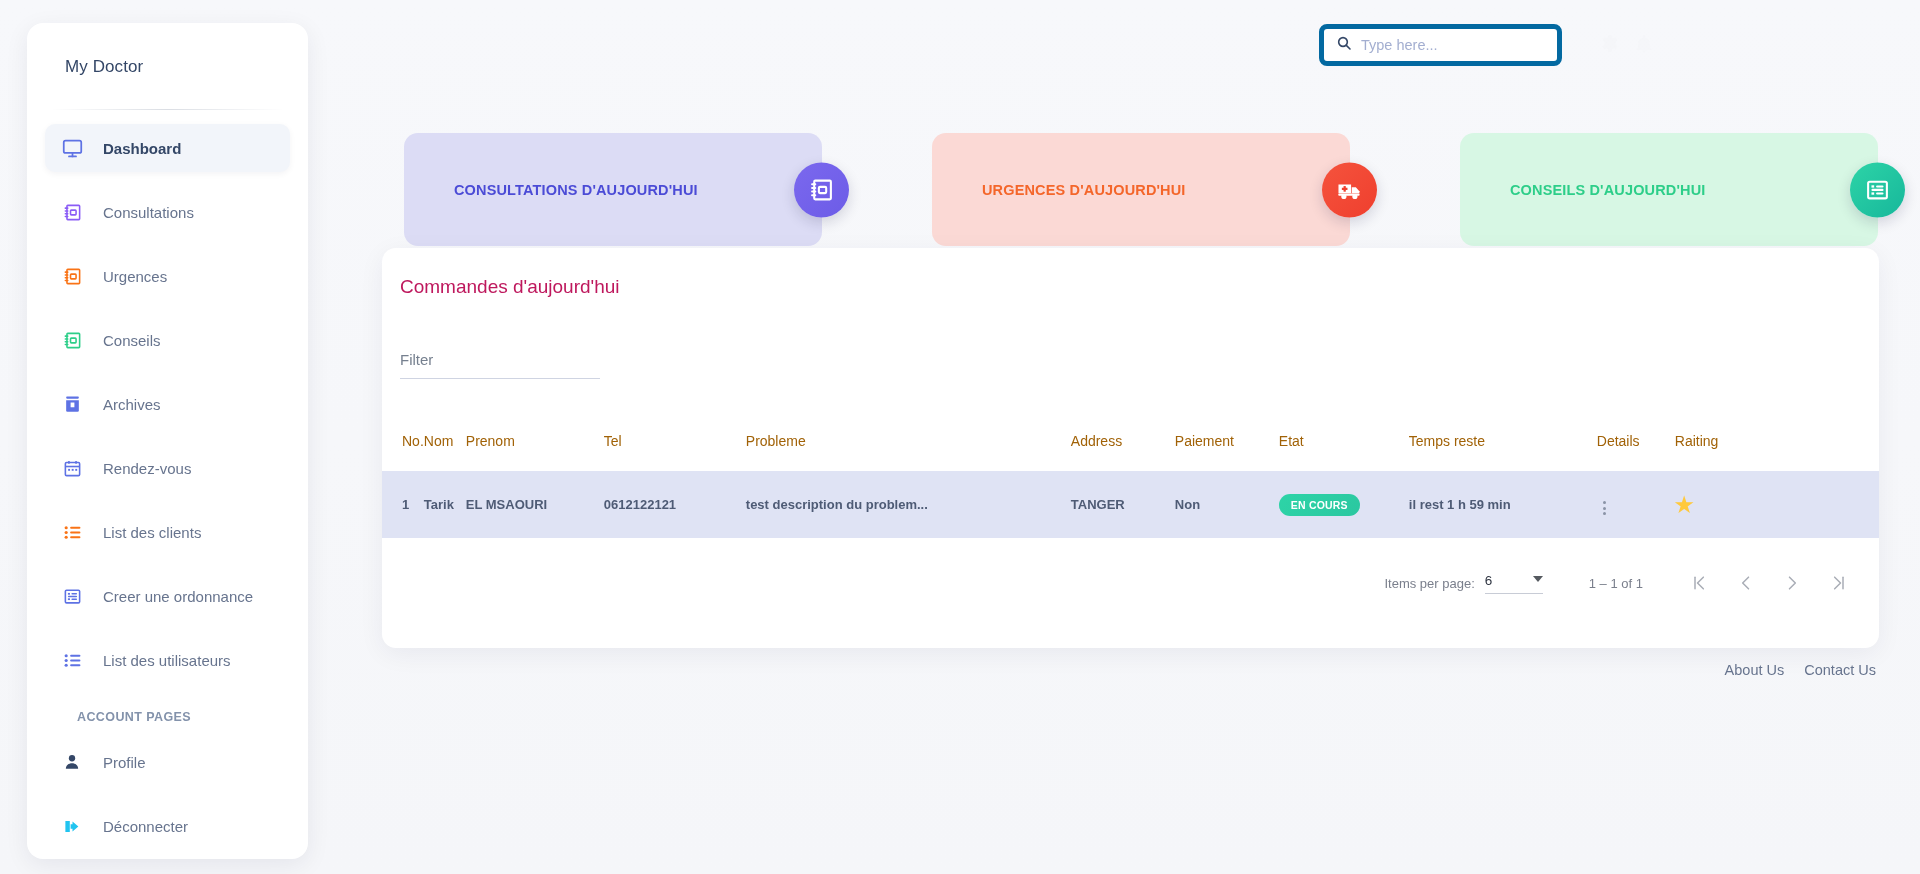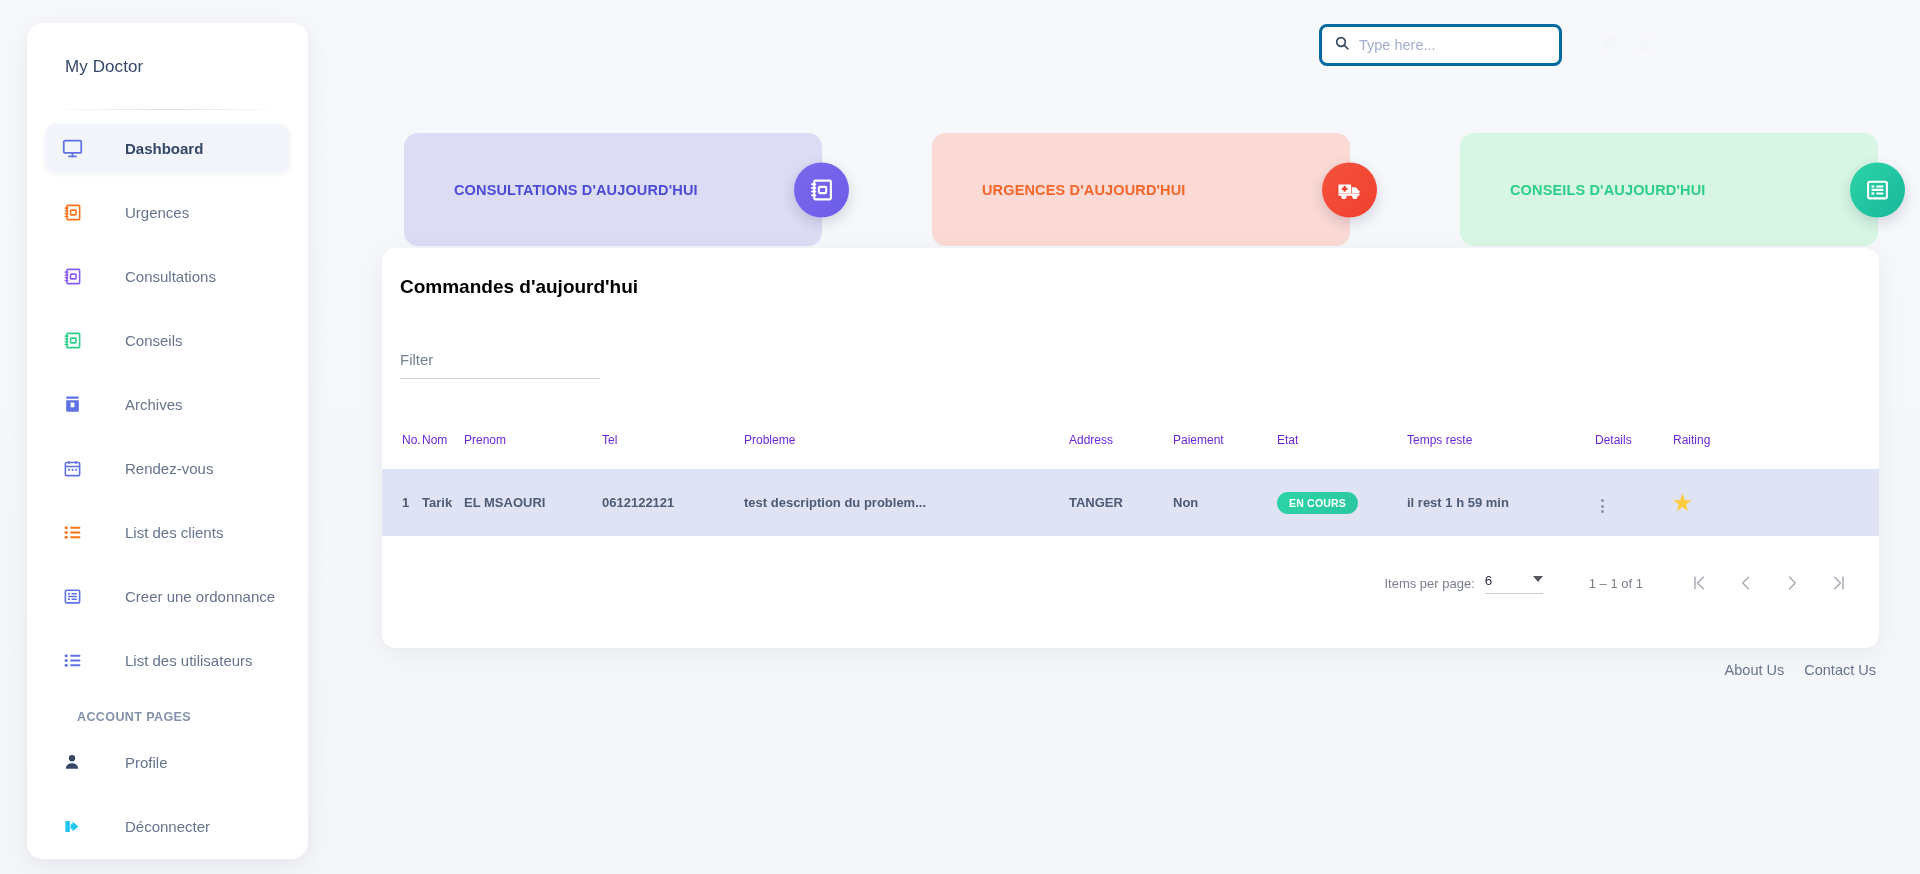--- a/index.html
+++ b/index.html
@@ -42,21 +42,20 @@
   .nav-list { padding: 14px 18px 0 18px; }
   .nav-item {
     display: flex;
     align-items: center;
     height: 48px;
     padding: 0 14px;
     border-radius: 10px;
     margin-bottom: 16px;
     cursor: pointer;
     text-decoration: none;
-    gap: 22px;
   }
   .nav-item.active {
     background: #f2f5fa;
     box-shadow: 0 2px 6px rgba(20,20,60,.05);
   }
   .nav-ico {
     width: 26px;
     height: 26px;
     flex: 0 0 26px;
     display: flex;
@@ -86,21 +85,21 @@
     top: 0;
     right: 0;
     height: 94px;
   }
   #search-box {
     position: absolute;
     right: 358px;
     top: 24px;
     width: 243px;
     height: 42px;
-    border: 3px solid #0369a1;
+    border: 5px solid #0369a1;
     border-radius: 8px;
     background: #fff;
     display: flex;
     align-items: center;
     padding: 0 12px;
   }
   #search-box svg { flex: 0 0 auto; margin-right: 9px; }
   #search-input {
     border: 0;
     outline: 0;
@@ -176,23 +175,23 @@
     left: 382px;
     top: 248px;
     width: 1497px;
     height: 400px;
     background: #fff;
     border-radius: 14px;
     box-shadow: 0 6px 26px rgba(20,20,60,.06);
   }
   #panel-title {
     font-size: 19px;
-    color: #000000;
+    color: #be185d;
     padding: 28px 0 0 18px;
-    font-weight: 700;
+    font-weight: 400;
   }
   #filter-wrap {
     position: absolute;
     left: 18px;
     top: 97px;
     width: 200px;
   }
   #filter-input {
     border: 0;
     border-bottom: 1px solid #cfd4e2;
@@ -203,23 +202,23 @@
     font-family: "Liberation Sans", sans-serif;
     font-size: 15px;
     color: #55607a;
   }
   #filter-input::placeholder { color: #76808f; }
 
   table { border-collapse: collapse; width: 100%; }
   #table-wrap { position: absolute; left: 0; right: 0; top: 185px; }
   thead th {
     text-align: left;
-    font-size: 12px;
+    font-size: 14px;
     font-weight: 400;
-    color: #6d28d9;
+    color: #a16207;
     padding: 0 0 22px 0;
     white-space: nowrap;
   }
   tbody td {
     font-size: 13px;
     font-weight: 700;
     color: #4e5b75;
     padding: 21px 0;
     white-space: nowrap;
   }
@@ -323,44 +322,44 @@
           <rect x="2" y="3" width="20" height="14" rx="2"></rect>
             <line x1="8" y1="21" x2="16" y2="21"></line>
             <line x1="12" y1="17" x2="12" y2="21"></line>
         </svg>
       </span>
       <span class="nav-label">Dashboard</span>
     </div>
 
     <div class="nav-item">
       <span class="nav-ico">
+        <svg width="19" height="19" viewBox="0 0 24 24" fill="none" stroke="#8b5cf6" stroke-width="2">
+          <rect x="5" y="3" width="16" height="18" rx="1"></rect>
+          <rect x="9.5" y="9" width="7" height="6" rx="1"></rect>
+          <line x1="3" y1="6.5" x2="6" y2="6.5" stroke-linecap="round"></line>
+          <line x1="3" y1="10" x2="6" y2="10" stroke-linecap="round"></line>
+          <line x1="3" y1="13.5" x2="6" y2="13.5" stroke-linecap="round"></line>
+          <line x1="3" y1="17" x2="6" y2="17" stroke-linecap="round"></line>
+        </svg>
+      </span>
+      <span class="nav-label">Consultations</span>
+    </div>
+
+    <div class="nav-item">
+      <span class="nav-ico">
         <svg width="19" height="19" viewBox="0 0 24 24" fill="none" stroke="#f97316" stroke-width="2">
           <rect x="5" y="3" width="16" height="18" rx="1"></rect>
           <rect x="9.5" y="9" width="7" height="6" rx="1"></rect>
           <line x1="3" y1="6.5" x2="6" y2="6.5" stroke-linecap="round"></line>
           <line x1="3" y1="10" x2="6" y2="10" stroke-linecap="round"></line>
           <line x1="3" y1="13.5" x2="6" y2="13.5" stroke-linecap="round"></line>
           <line x1="3" y1="17" x2="6" y2="17" stroke-linecap="round"></line>
         </svg>
       </span>
       <span class="nav-label">Urgences</span>
-    </div>
-
-    <div class="nav-item">
-      <span class="nav-ico">
-        <svg width="19" height="19" viewBox="0 0 24 24" fill="none" stroke="#8b5cf6" stroke-width="2">
-          <rect x="5" y="3" width="16" height="18" rx="1"></rect>
-          <rect x="9.5" y="9" width="7" height="6" rx="1"></rect>
-          <line x1="3" y1="6.5" x2="6" y2="6.5" stroke-linecap="round"></line>
-          <line x1="3" y1="10" x2="6" y2="10" stroke-linecap="round"></line>
-          <line x1="3" y1="13.5" x2="6" y2="13.5" stroke-linecap="round"></line>
-          <line x1="3" y1="17" x2="6" y2="17" stroke-linecap="round"></line>
-        </svg>
-      </span>
-      <span class="nav-label">Consultations</span>
     </div>
 
     <div class="nav-item">
       <span class="nav-ico">
         <svg width="19" height="19" viewBox="0 0 24 24" fill="none" stroke="#2dce89" stroke-width="2">
           <rect x="5" y="3" width="16" height="18" rx="1"></rect>
           <rect x="9.5" y="9" width="7" height="6" rx="1"></rect>
           <line x1="3" y1="6.5" x2="6" y2="6.5" stroke-linecap="round"></line>
           <line x1="3" y1="10" x2="6" y2="10" stroke-linecap="round"></line>
           <line x1="3" y1="13.5" x2="6" y2="13.5" stroke-linecap="round"></line>

